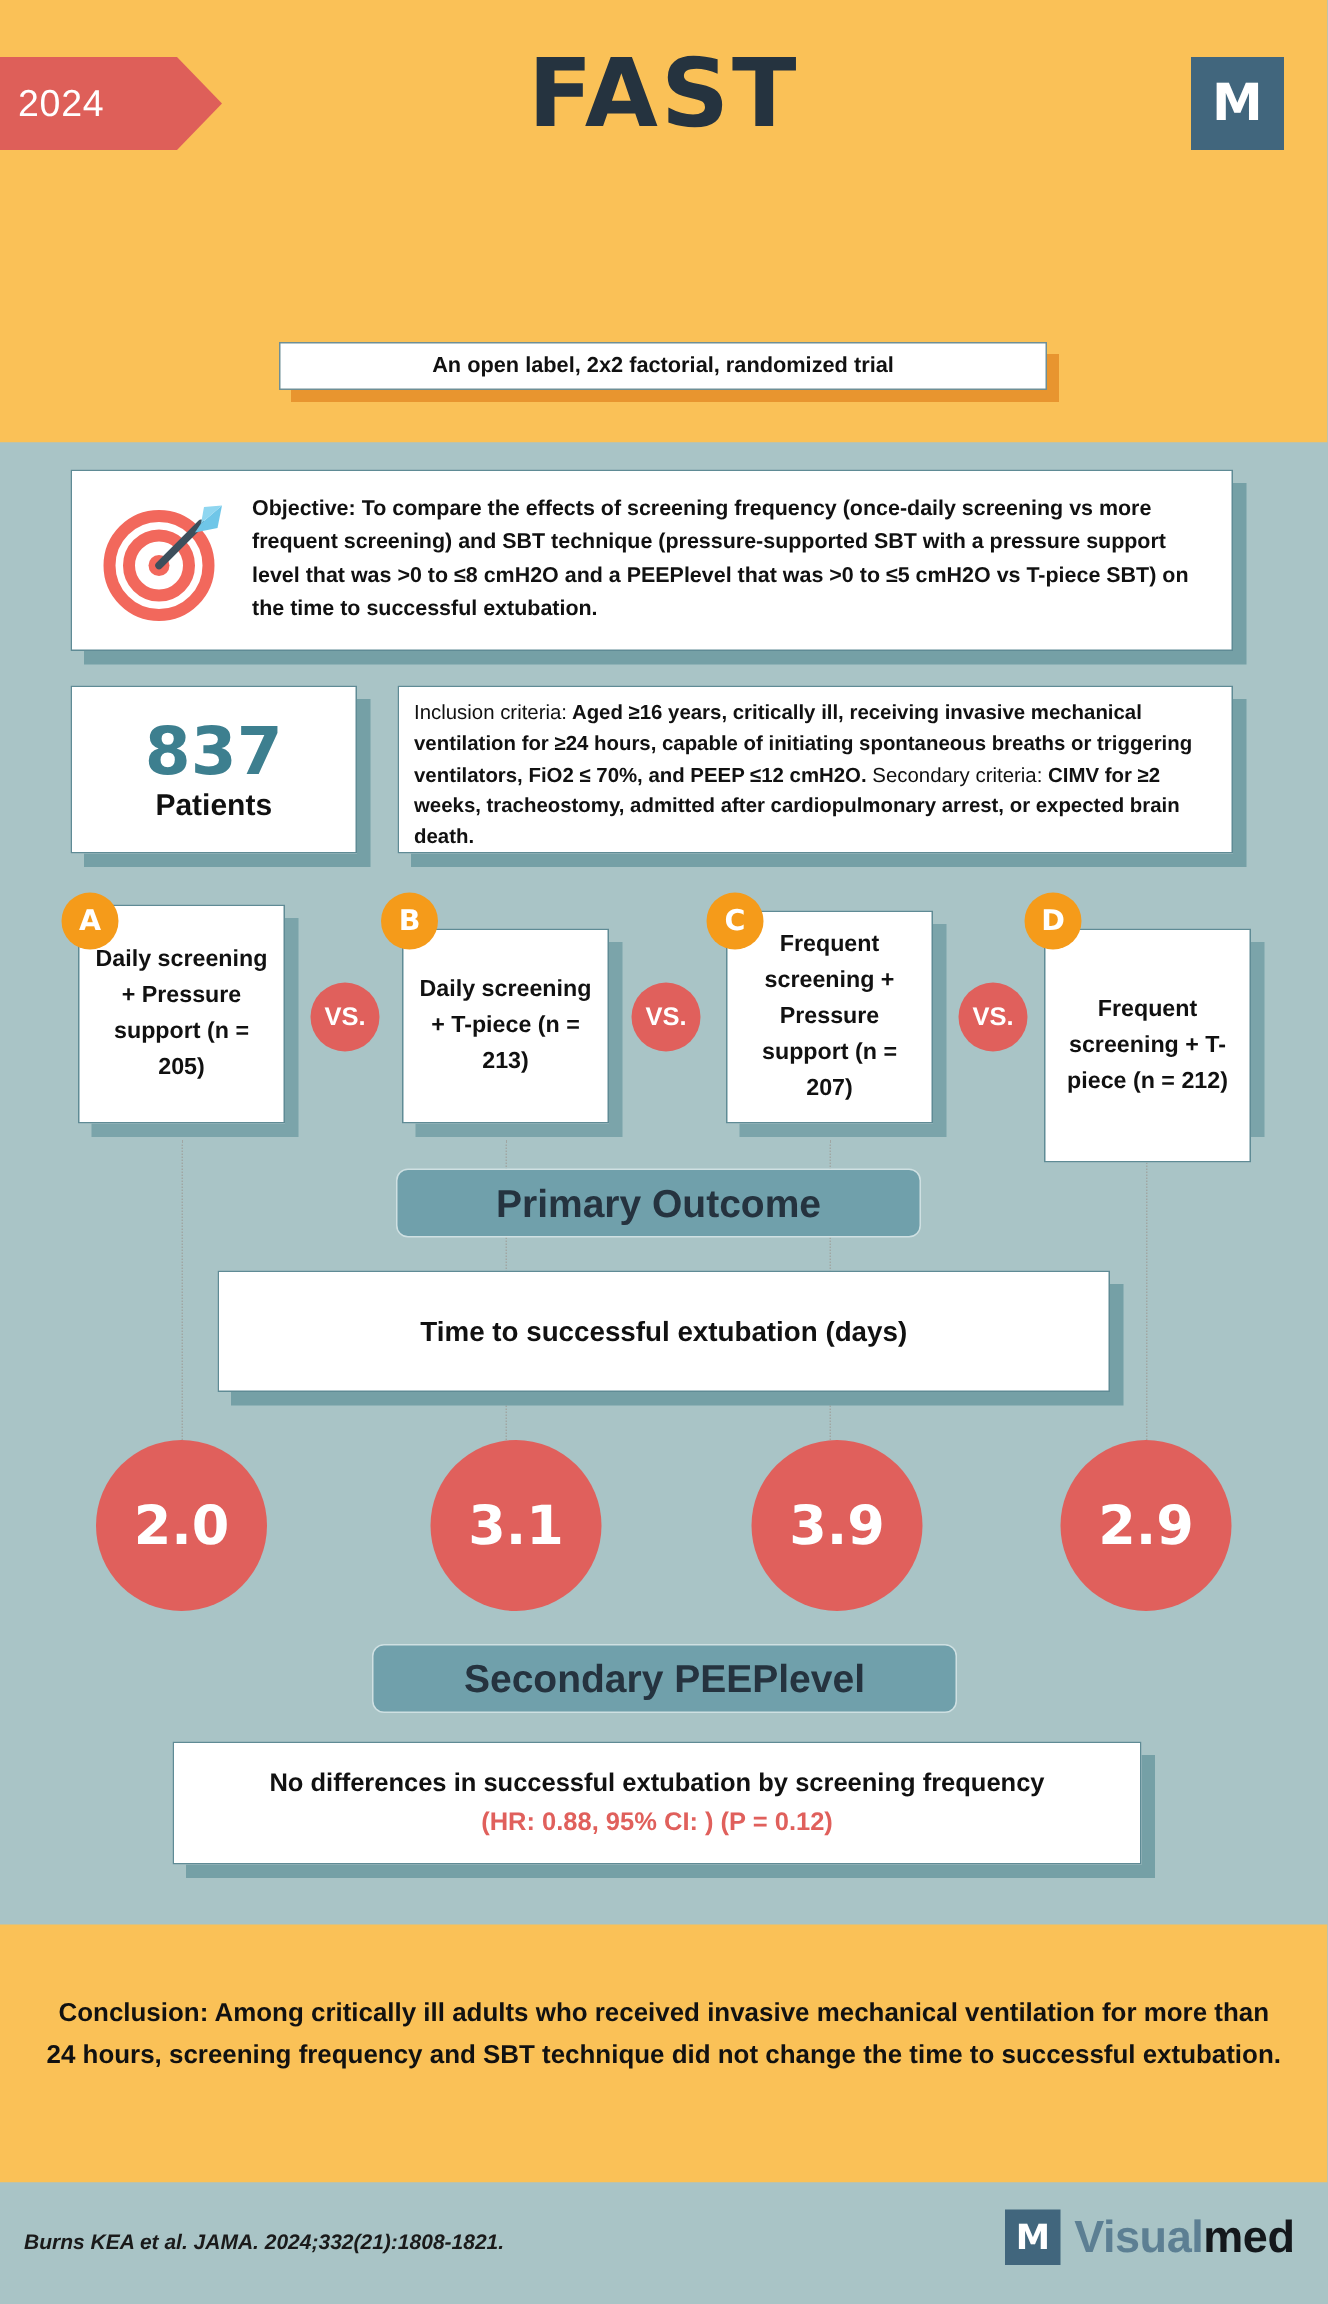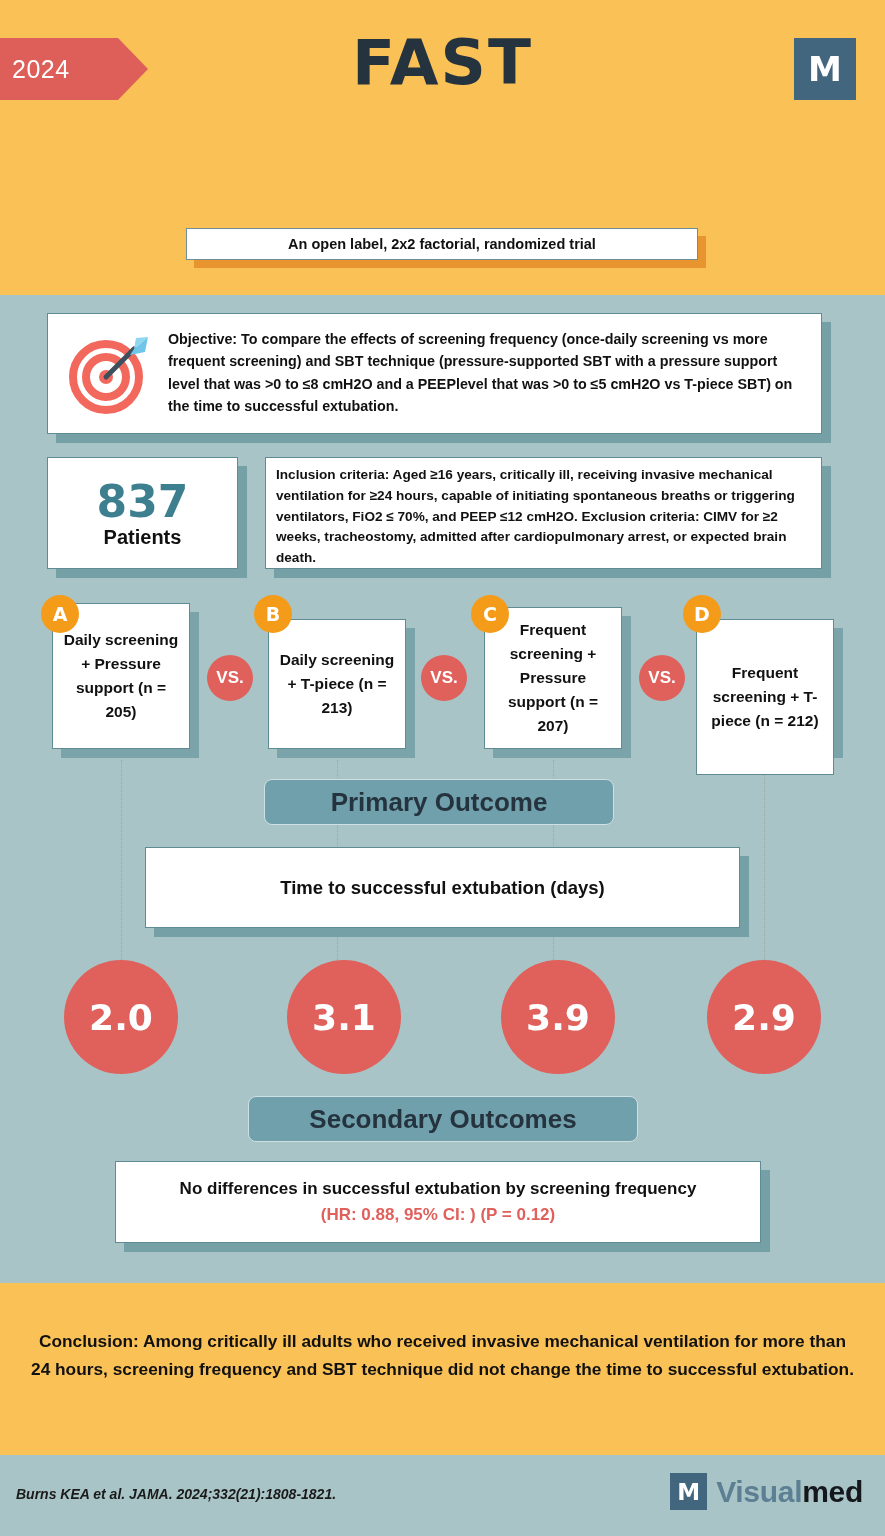--- a/index.html
+++ b/index.html
@@ -144,21 +144,21 @@
   .inc-card   { left: 265px; top: 457px; width: 557px; height: 112px; }
   .inc-text {
     position: absolute;
     left: 10px; top: 7px;
     width: 540px;
     font-size: 13.6px;
     line-height: 20.8px;
     color: #111111;
     font-weight: 600;
   }
-  .inc-text b { font-weight: bold; }
+  .inc-text b { font-weight: normal; }
 
   
   .arm-shadow { background: #7ba4aa; }
   .arm-card {
     position: absolute;
     background: #ffffff;
     border: 1.5px solid #5f8b95;
     display: flex;
     align-items: center;
     justify-content: center;
@@ -344,21 +344,21 @@
 </div>
 
 <div class="shadow pat-shadow"></div>
 <div class="card pat-card">
   <div class="pat-number">837</div>
   <div class="pat-label">Patients</div>
 </div>
 
 <div class="shadow inc-shadow"></div>
 <div class="card inc-card">
-  <div class="inc-text"><b>Inclusion criteria:</b><span> Aged ≥16 years, critically ill, receiving invasive mechanical ventilation for ≥24 hours, capable of initiating spontaneous breaths or triggering ventilators, FiO2 ≤ 70%, and PEEP ≤12 cmH2O. </span><b>Exclusion criteria:</b><span> CIMV for ≥2 weeks, tracheostomy, admitted after cardiopulmonary arrest, or expected brain death.</span></div>
+  <div class="inc-text"><b>Inclusion criteria:</b><span> Aged ≥16 years, critically ill, receiving invasive mechanical ventilation for ≥24 hours, capable of initiating spontaneous breaths or triggering ventilators, FiO2 ≤ 70%, and PEEP ≤12 cmH2O. </span><b>Secondary criteria:</b><span> CIMV for ≥2 weeks, tracheostomy, admitted after cardiopulmonary arrest, or expected brain death.</span></div>
 </div>
 
 <div class="shadow arm-shadow" style="left:61px; top:612px; width:138px; height:146px;"></div>
 <div class="arm-card" style="left:52px; top:603px; width:138px; height:146px;">Daily screening + Pressure support (n = 205)</div>
 <div class="arm-badge" style="left:41px; top:595px;">A</div>
 
 <div class="vs-circle" style="left:207px; top:655px;">VS.</div>
 
 <div class="shadow arm-shadow" style="left:277px; top:628px; width:138px; height:130px;"></div>
 <div class="arm-card" style="left:268px; top:619px; width:138px; height:130px;">Daily screening + T-piece (n = 213)</div>
@@ -378,21 +378,21 @@
 
 <div class="pill" style="left:264px; top:779px; width:350px; height:46px;">Primary Outcome</div>
 <div class="shadow po-shadow"></div>
 <div class="card po-card">Time to successful extubation (days)</div>
 
 <div class="res-circle" style="left:64px; top:960px;">2.0</div>
 <div class="res-circle" style="left:287px; top:960px;">3.1</div>
 <div class="res-circle" style="left:501px; top:960px;">3.9</div>
 <div class="res-circle" style="left:707px; top:960px;">2.9</div>
 
-<div class="pill" style="left:248px; top:1096px; width:390px; height:46px;">Secondary Outcomes</div>
+<div class="pill" style="left:248px; top:1096px; width:390px; height:46px;">Secondary PEEPlevel</div>
 <div class="shadow so-shadow"></div>
 <div class="card so-card">
   <div class="so-line1">No differences in successful extubation by screening frequency</div>
   <div class="so-line2">(HR: 0.88, 95% CI: ) (P = 0.12)</div>
 </div>
 
 <div class="conclusion">
   <div class="conclusion-text"><b>Conclusion:</b><span> Among critically ill adults who received invasive mechanical ventilation for more than 24 hours, screening frequency and SBT technique did not change the time to successful extubation.</span></div>
 </div>
 

